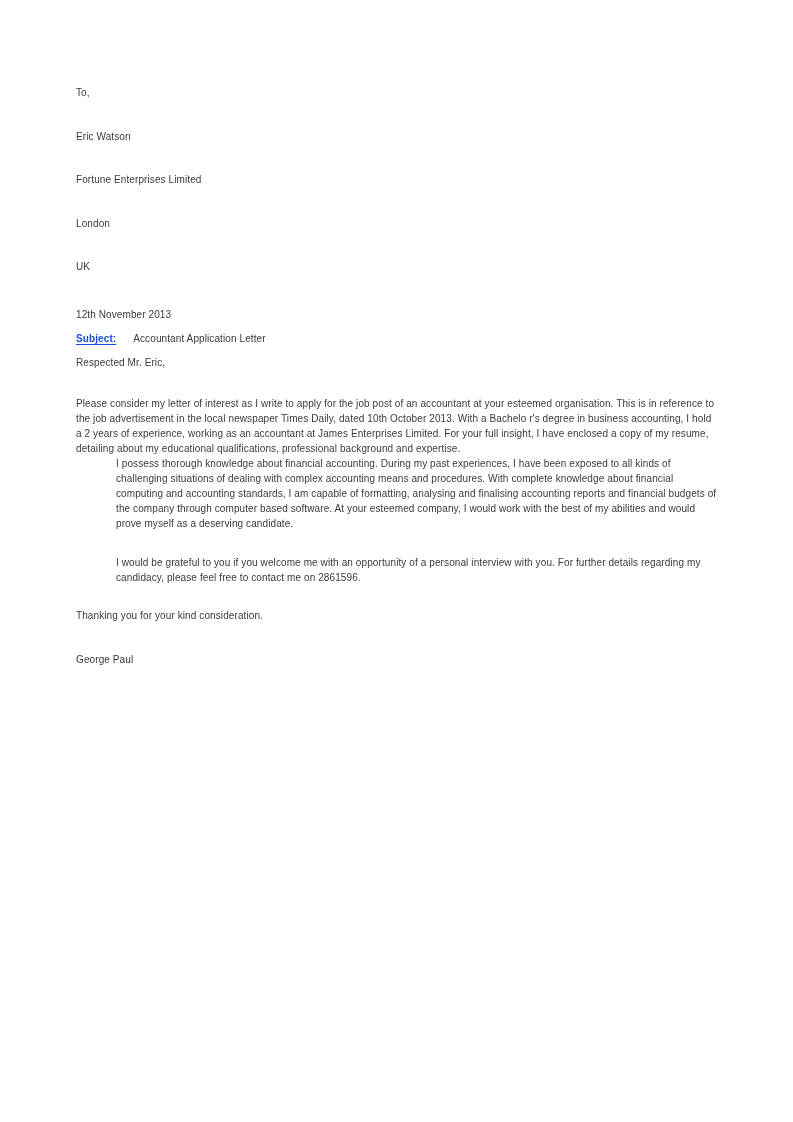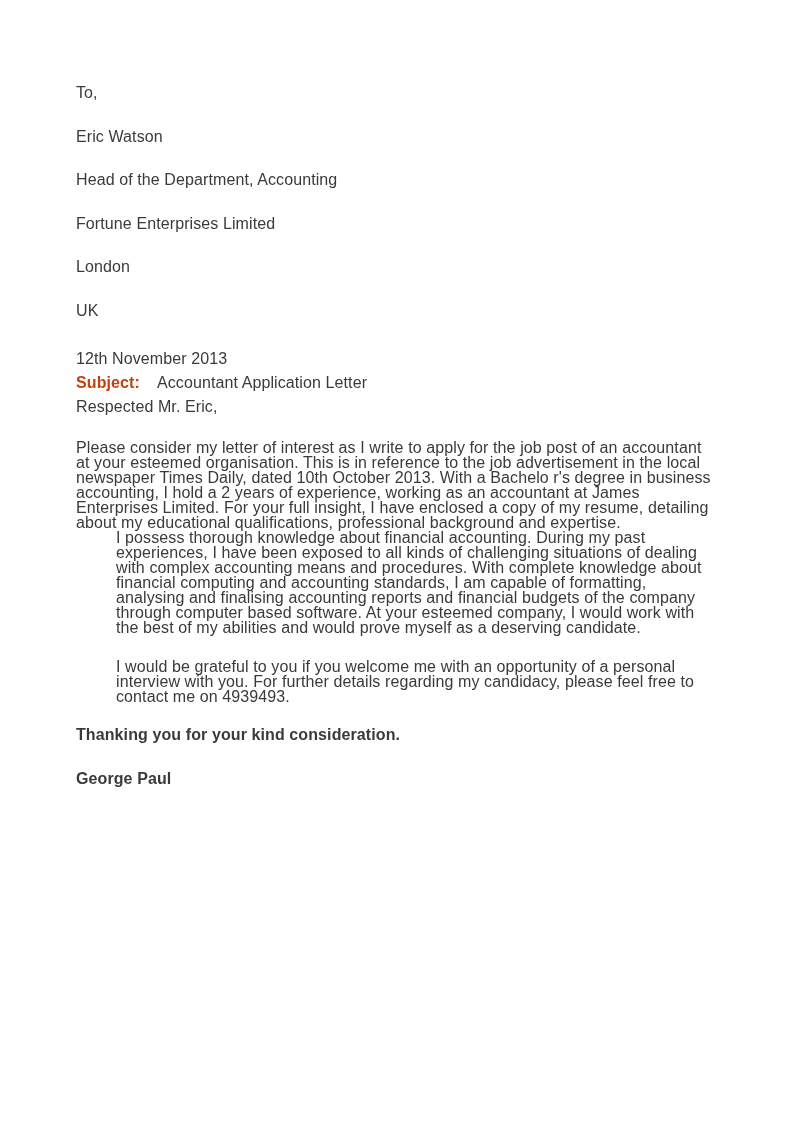--- a/index.html
+++ b/index.html
@@ -17,21 +17,21 @@
   .page {
     position: relative;
     width: 793px;
     height: 1122px;
     background: #ffffff;
     box-sizing: border-box;
     padding: 82px 76px 0 76px;
   }
   .letter {
     width: 641px;
-    font-size: 16px;
+    font-size: 10px;
     line-height: 24px;
     color: #3a3a3a;
     letter-spacing: 0.1px;
   }
   
   .address-block {
     margin: 0;
   }
   .address-line {
     margin: 0 0 22.5px 0;
@@ -45,22 +45,23 @@
   .meta-block {
     margin-top: 26px;
   }
   .meta-line {
     margin: 0;
     line-height: 24px;
     white-space: pre-wrap;
   }
   .subject-label {
     font-weight: bold;
+    text-decoration: underline;
     text-underline-offset: 2px;
-    color: #c2410c;
+    color: #1d4ed8;
   }
   .subject-gap {
     display: inline-block;
     width: 17px;
   }
   
   .body-block {
     margin-top: 21px;
   }
   .para {
@@ -77,51 +78,49 @@
     margin-top: 24px;
   }
   
   .closing-block {
     margin-top: 20px;
   }
   .closing-line {
     margin: 0 0 22px 0;
     line-height: 22px;
     white-space: pre-wrap;
-    font-weight: bold;
   }
   .closing-line:last-child {
     margin-bottom: 4px;
   }
 </style>
 </head>
 <body>
 
 <div class="page">
   <div class="letter">
 
     <div class="address-block">
       <p class="address-line">To,</p>
       <p class="address-line">Eric Watson</p>
-      <p class="address-line">Head of the Department, Accounting</p>
       <p class="address-line">Fortune Enterprises Limited</p>
       <p class="address-line">London</p>
       <p class="address-line">UK</p>
     </div>
 
     <div class="meta-block">
       <p class="meta-line">12th November 2013</p>
       <p class="meta-line"><span class="subject-label">Subject:</span><span class="subject-gap"></span><span class="subject-value">Accountant Application Letter</span></p>
       <p class="meta-line">Respected Mr. Eric,</p>
     </div>
 
     <div class="body-block">
       <p class="para">Please consider my letter of interest as I write to apply for the job post of an accountant at your esteemed organisation. This is in reference to the job advertisement in the local newspaper Times Daily, dated 10th October 2013. With a Bachelo r's degree in business accounting, I hold a 2 years of experience, working as an accountant at James Enterprises Limited. For your full insight, I have enclosed a copy of my resume, detailing about my educational qualifications, professional background and expertise.</p>
       <p class="para">I possess thorough knowledge about financial accounting. During my past experiences, I have been exposed to all kinds of challenging situations of dealing with complex accounting means and procedures. With complete knowledge about financial computing and accounting standards, I am capable of formatting, analysing and finalising accounting reports and financial budgets of the company through computer based software. At your esteemed company, I would work with the best of my abilities and would prove myself as a deserving candidate.</p>
-      <p class="para spaced-before">I would be grateful to you if you welcome me with an opportunity of a personal interview with you. For further details regarding my candidacy, please feel free to contact me on 4939493.</p>
+      <p class="para spaced-before">I would be grateful to you if you welcome me with an opportunity of a personal interview with you. For further details regarding my candidacy, please feel free to contact me on 2861596.</p>
     </div>
 
     <div class="closing-block">
       <p class="closing-line">Thanking you for your kind consideration.</p>
       <p class="closing-line">George Paul</p>
     </div>
 
   </div>
 </div>
 

